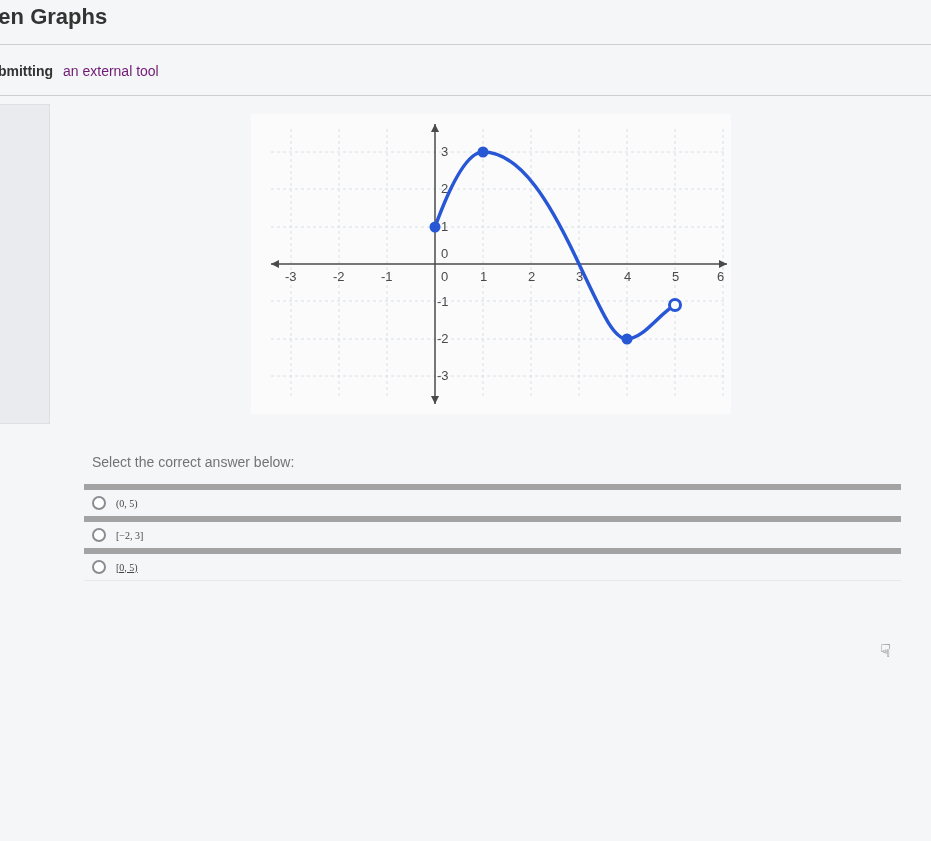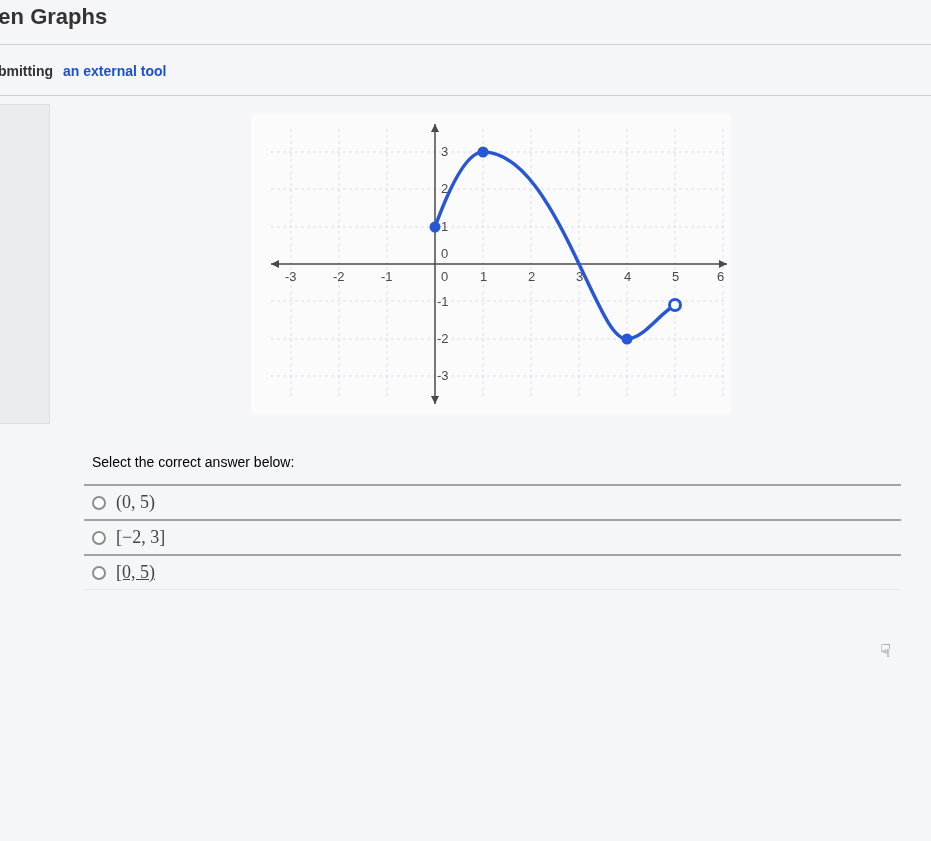--- a/index.html
+++ b/index.html
@@ -21,21 +21,21 @@
   .hr { border: none; border-top: 1px solid #cfcfcf; }
   .meta-row {
     display: flex;
     gap: 28px;
     align-items: baseline;
     padding: 18px 0 16px 0;
     font-size: 14px;
     margin-left: -20px;
   }
   .meta-label { font-weight: 700; color: #333; }
-  .meta-value { color: #1d4ed8; font-weight: 700; margin-left: 6px; }
+  .meta-value { color: #701a75; font-weight: 400; margin-left: 6px; }
   .content {
     display: flex;
     gap: 10px;
     padding-top: 8px;
   }
   .sidebar-stub {
     width: 70px;
     height: 320px;
     background: #e9ebee;
     border: 1px solid #dcdfe3;
@@ -43,28 +43,28 @@
     flex: none;
   }
   .main { flex: 1; padding-left: 20px; padding-right: 30px; }
   .graph-wrap { display: flex; justify-content: center; padding: 10px 0 30px 0; }
   .graph-box {
     width: 480px; height: 300px;
     background: #fbfbfc;
     position: relative;
   }
   .question-prompt {
-    font-size: 14px; color: #000000; padding: 10px 0 14px 12px;
+    font-size: 14px; color: #737373; padding: 10px 0 14px 12px;
   }
   .options { padding-left: 4px; }
   .option-row {
     display: flex; align-items: center; gap: 10px;
     padding: 6px 8px;
-    border-top: 2px solid #a3a3a3;
-    font-size: 18px;
+    border-top: 6px solid #a3a3a3;
+    font-size: 10px;
     color: #444;
     cursor: pointer;
   }
   .option-row:last-child { border-bottom: 1px solid #e7e8ea; text-decoration: underline; }
   .radio {
     width: 14px; height: 14px; border: 2px solid #8a8d92;
     border-radius: 50%; flex: none; background: #fff;
   }
   .option-text { font-family: Georgia, "Times New Roman", serif; }
   .cursor-icon {

